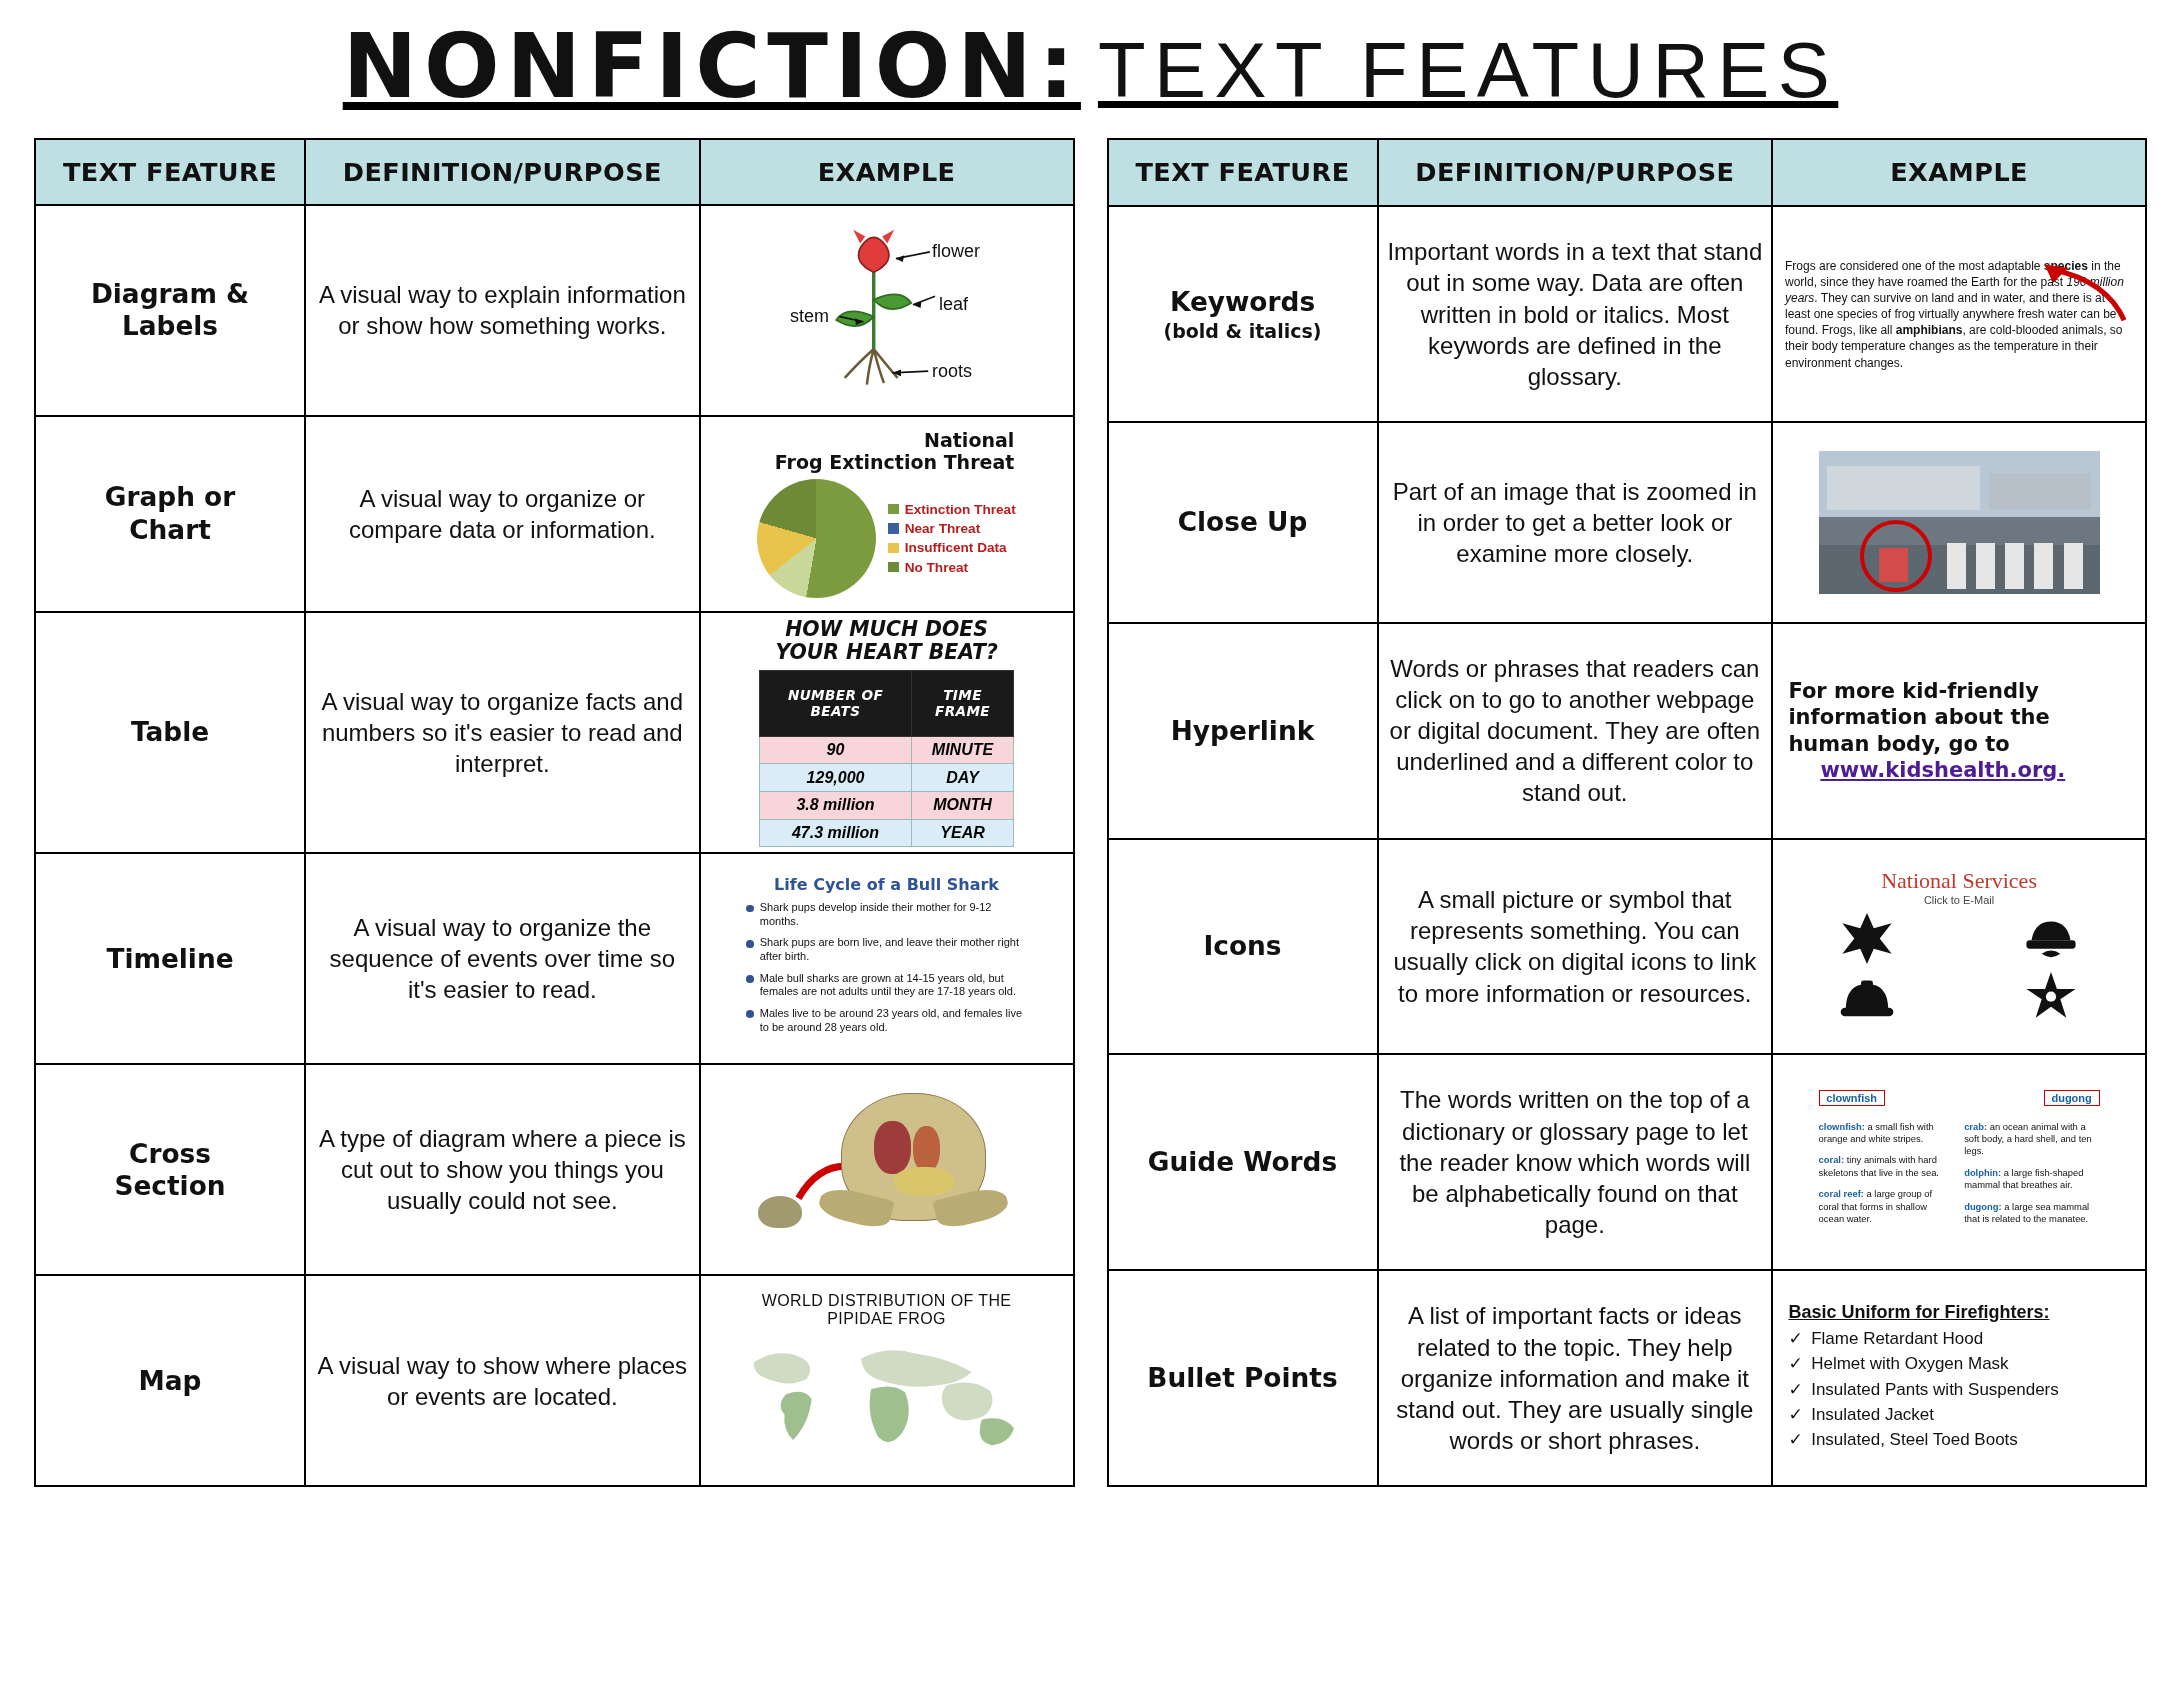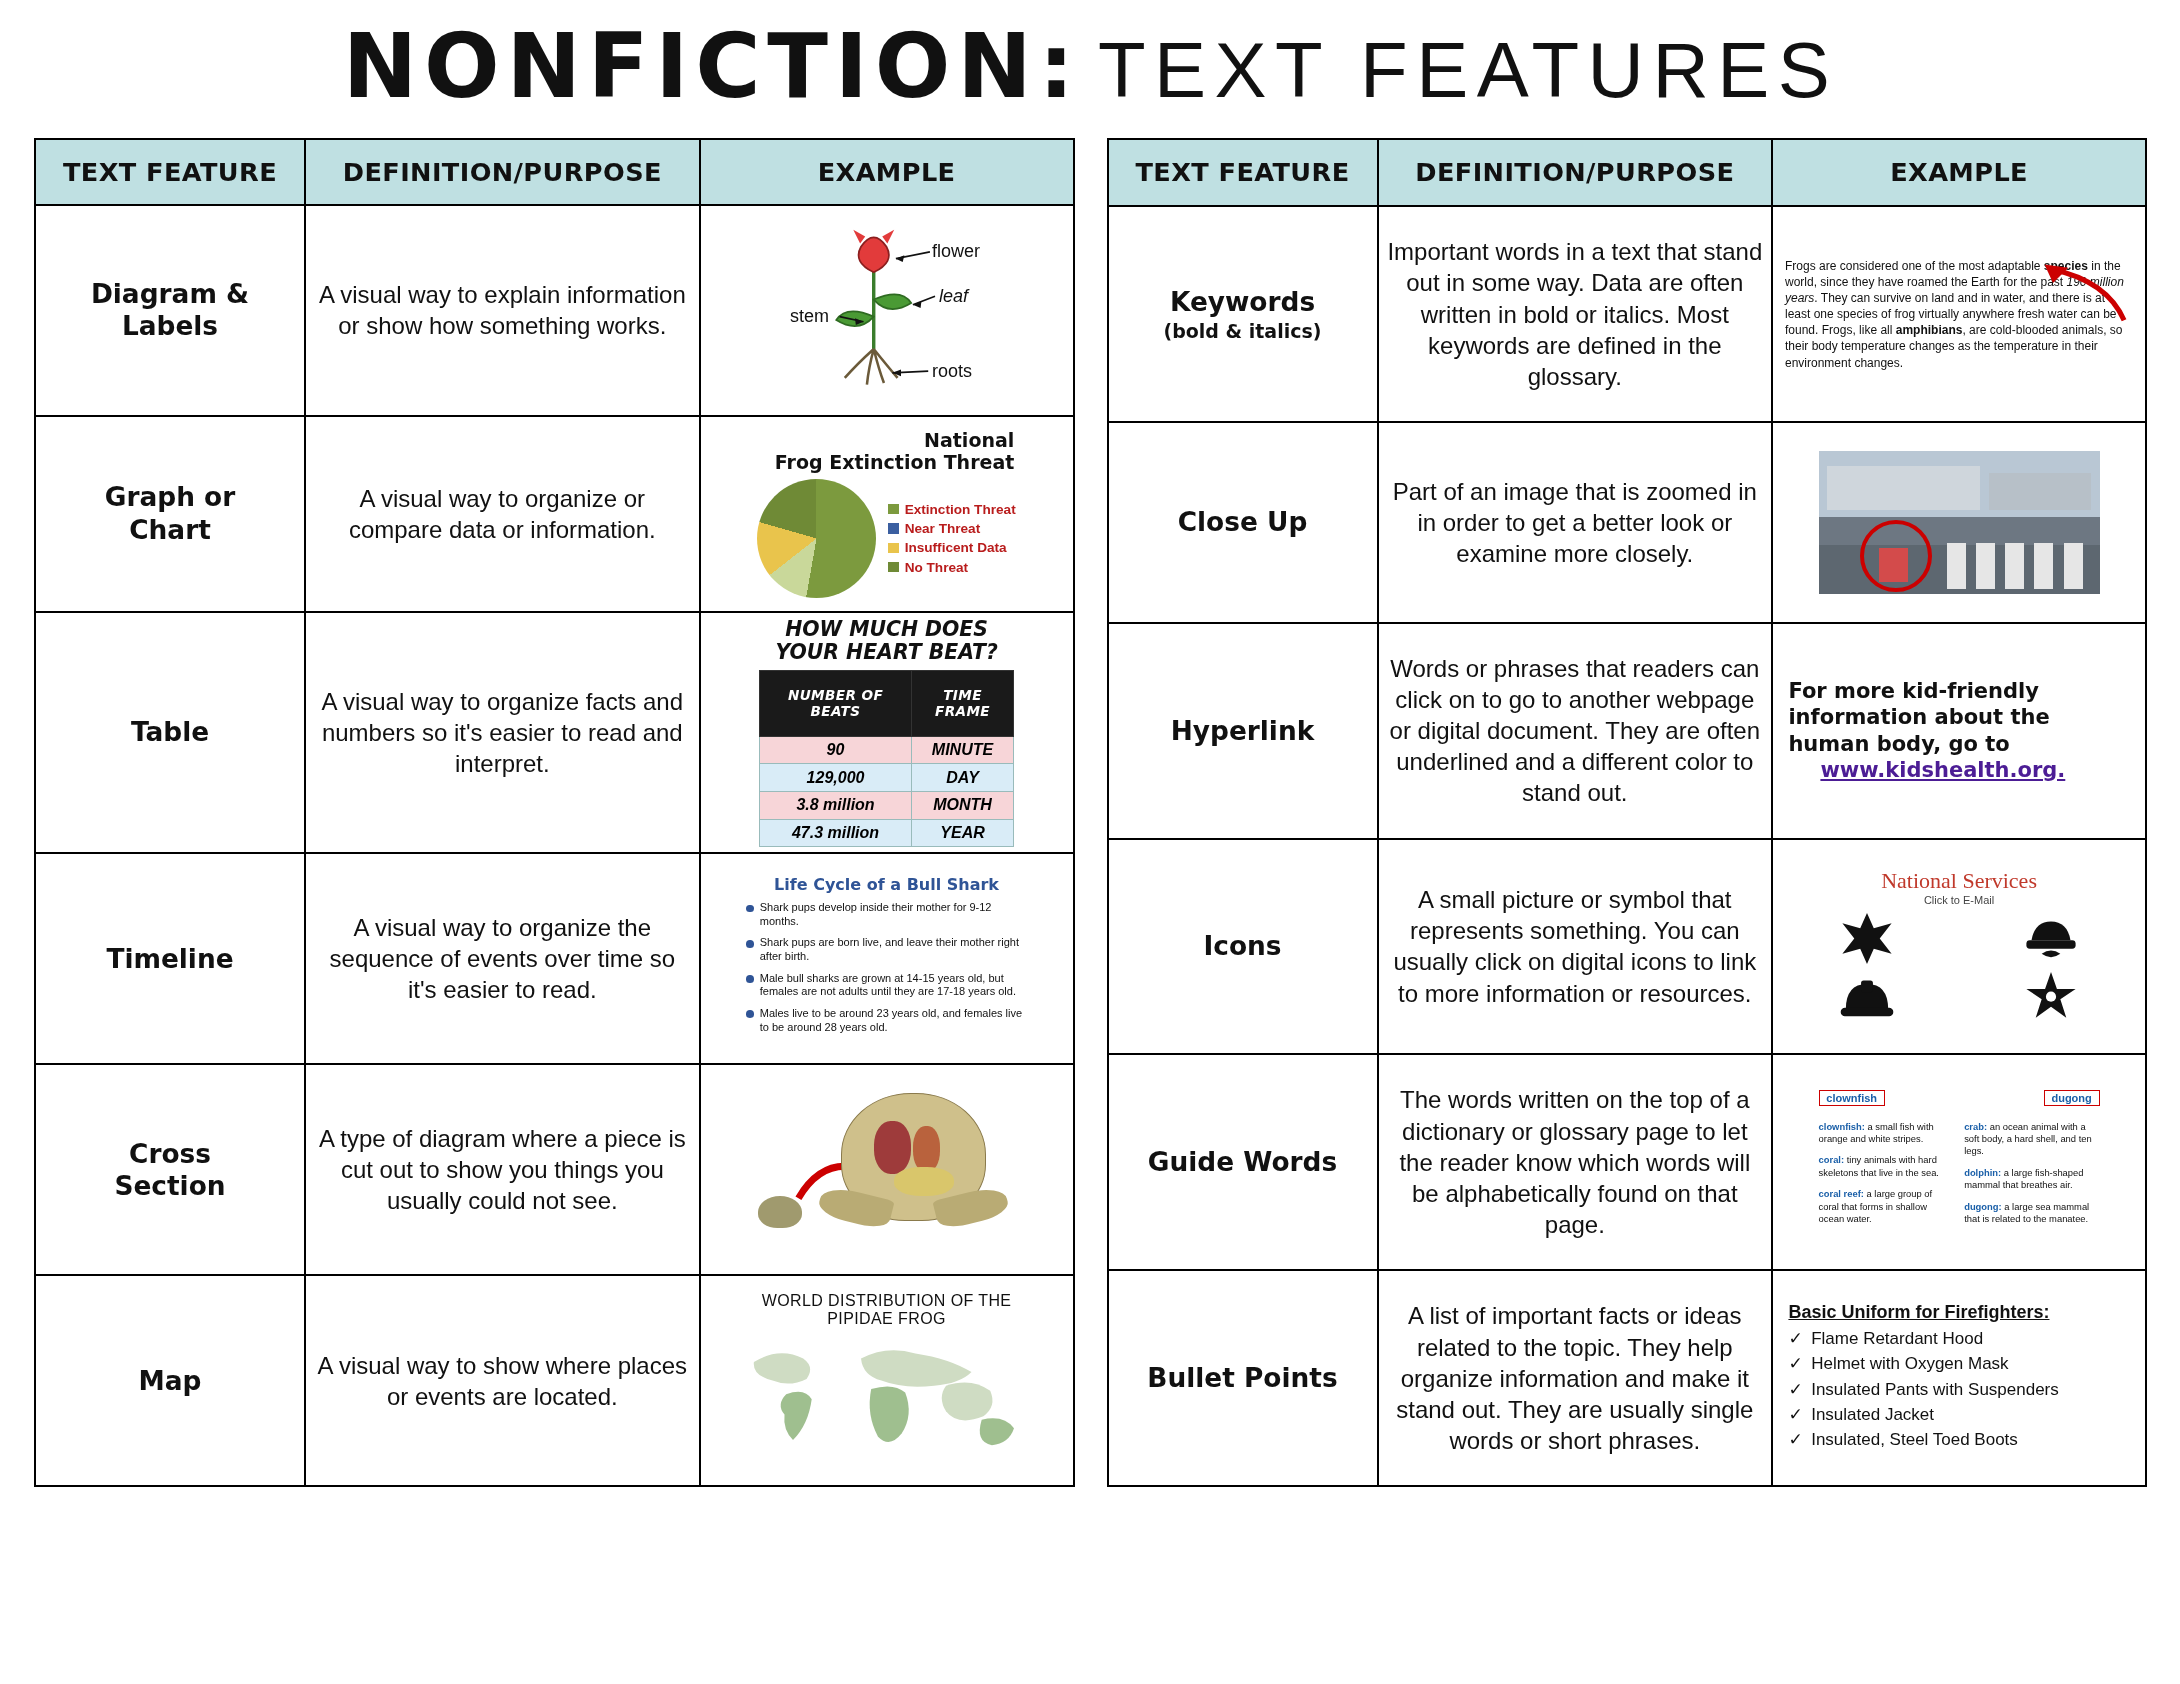--- a/index.html
+++ b/index.html
@@ -21,20 +21,21 @@
   }
 
   
   .title-bar {
     display: flex;
     align-items: baseline;
     justify-content: center;
     gap: 17px;
     height: 119px;
     padding-top: 5.1px;
+    text-decoration: underline;
   }
   .title-main {
     font-size: 89px;
     font-weight: 800;
     letter-spacing: 6.8px;
     color: #111;
     font-family: "DejaVu Sans", sans-serif;
   }
   .title-sub {
     font-size: 78px;
@@ -240,21 +241,21 @@
                 <path d="M196 98 L222 88" stroke="#111" stroke-width="2" fill="none"></path>
                 <path d="M138 118 L110 112" stroke="#111" stroke-width="2" fill="none"></path>
                 <path d="M172 178 L214 176" stroke="#111" stroke-width="2" fill="none"></path>
 
                 <path d="M176 44 l10 -4 l-2 8z" fill="#111"></path>
                 <path d="M196 98 l10 -4 l-1 8z" fill="#111"></path>
                 <path d="M138 118 l-10 -4 l1 8z" fill="#111"></path>
                 <path d="M172 178 l10 -4 l0 8z" fill="#111"></path>
               </svg>
               <span class="dlabel" style="left:186px; top:20.4px;">flower</span>
-              <span class="dlabel" style="left:193px; top:65px;font-style:italic;">leaf</span>
+              <span class="dlabel" style="left:193px; top:73px;">leaf</span>
               <span class="dlabel" style="left:44px; top:85px;">stem</span>
               <span class="dlabel" style="left:186px; top:140px;">roots</span>
             </div>
           </div>
         </td>
       </tr>
 
       <tr class="row-mid">
         <td class="feat">
           <span>Graph or</span><br>

